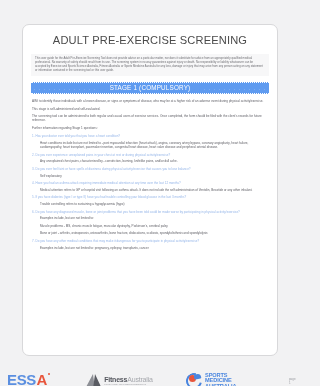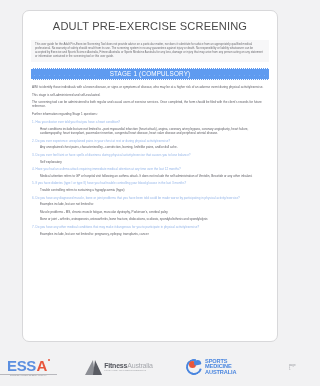--- a/index.html
+++ b/index.html
@@ -12,20 +12,21 @@
     background: #f2f2f3;
     font-family: "Liberation Sans", sans-serif;
     overflow: hidden;
     position: relative;
   }
   .page {
     width: 298px;
     height: 368px;
     position: relative;
     background: #f2f2f3;
+    margin-top: 14px;
   }
   .doc-card {
     position: absolute;
     left: 22px;
     top: 10px;
     width: 256px;
     height: 332px;
     background: #ffffff;
     border: 1px solid #d8d8da;
     border-radius: 7px;

